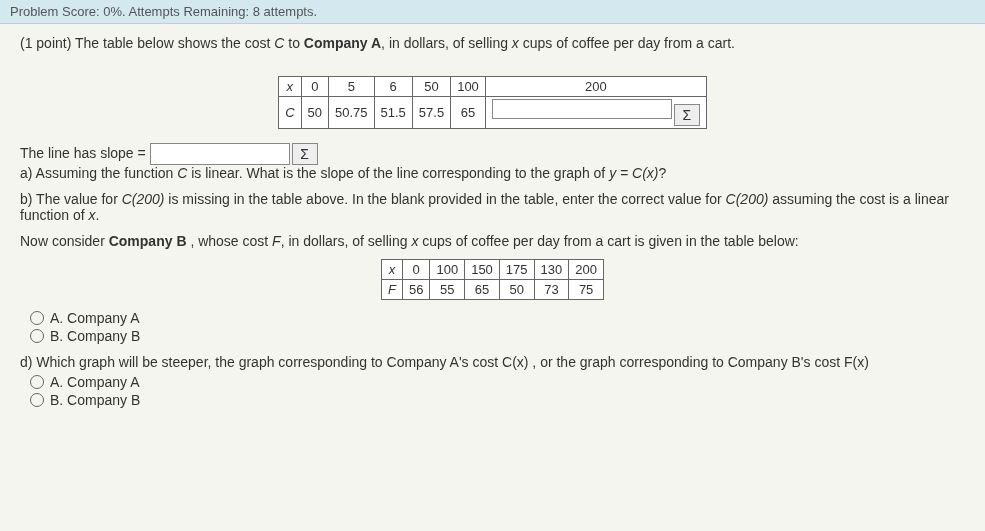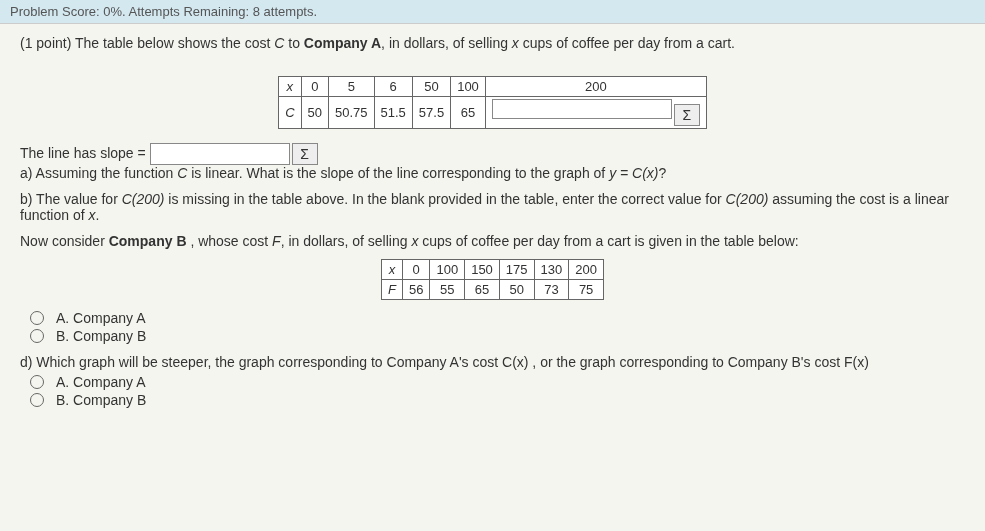--- a/index.html
+++ b/index.html
@@ -65,21 +65,21 @@
     .inline-input {
       display: inline-block;
       vertical-align: middle;
     }
     .radio-group {
       margin-top: 4px;
     }
     .radio-option {
       display: flex;
       align-items: center;
-      gap: 12px;
+      gap: 6px;
       margin: 2px 0 2px 10px;
     }
     .radio-circle {
       width: 14px;
       height: 14px;
       border: 1.5px solid #666;
       border-radius: 50%;
       display: inline-block;
       flex-shrink: 0;
     }

